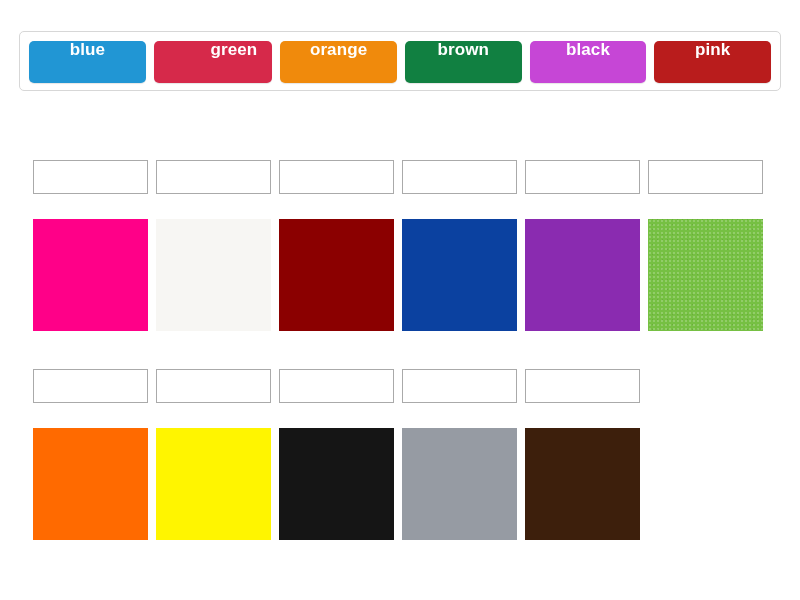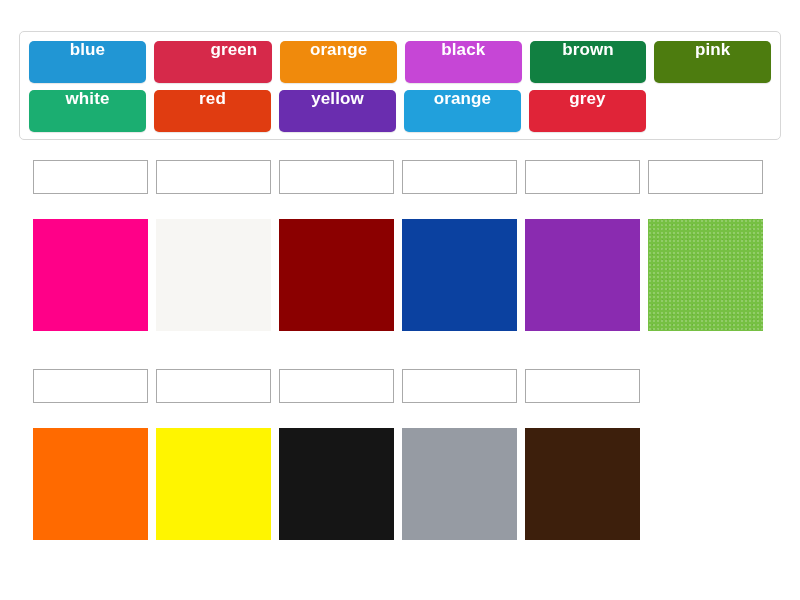--- a/index.html
+++ b/index.html
@@ -112,47 +112,29 @@
     <div class="bank-row">
       <div class="word-tile" style="background: rgb(33, 150, 212);">
         <span>blue</span>
       </div>
       <div class="word-tile" style="background: rgb(214, 41, 74); padding-left: 42px;">
         <span>green</span>
       </div>
       <div class="word-tile" style="background: rgb(240, 138, 12);">
         <span>orange</span>
       </div>
+      <div class="word-tile" style="background: rgb(17, 128, 65);">
+        <span>brown</span>
+      </div>
       <div class="word-tile" style="background: rgb(198, 70, 214);">
         <span>black</span>
       </div>
-      <div class="word-tile" style="background: rgb(17, 128, 65);">
-        <span>brown</span>
-      </div>
-      <div class="word-tile" style="background: #4d7c0f;">
+      <div class="word-tile" style="background: #b91c1c;">
         <span>pink</span>
       </div>
-    </div>
-    <div class="bank-row">
-      <div class="word-tile" style="background: rgb(27, 174, 113);">
-        <span>white</span>
-      </div>
-      <div class="word-tile" style="background: rgb(224, 60, 17);">
-        <span>red</span>
-      </div>
-      <div class="word-tile" style="background: rgb(106, 45, 175);">
-        <span>yellow</span>
-      </div>
-      <div class="word-tile" style="background: rgb(33, 160, 220);">
-        <span>orange</span>
-      </div>
-      <div class="word-tile" style="background: rgb(224, 36, 56);">
-        <span>grey</span>
-      </div>
-      <div class="bank-spacer"></div>
     </div>
   </div>
 
   <div class="drop-row" id="drop-row-1">
       <div class="drop-box"></div>
       <div class="drop-box"></div>
       <div class="drop-box"></div>
       <div class="drop-box"></div>
       <div class="drop-box"></div>
       <div class="drop-box"></div>

